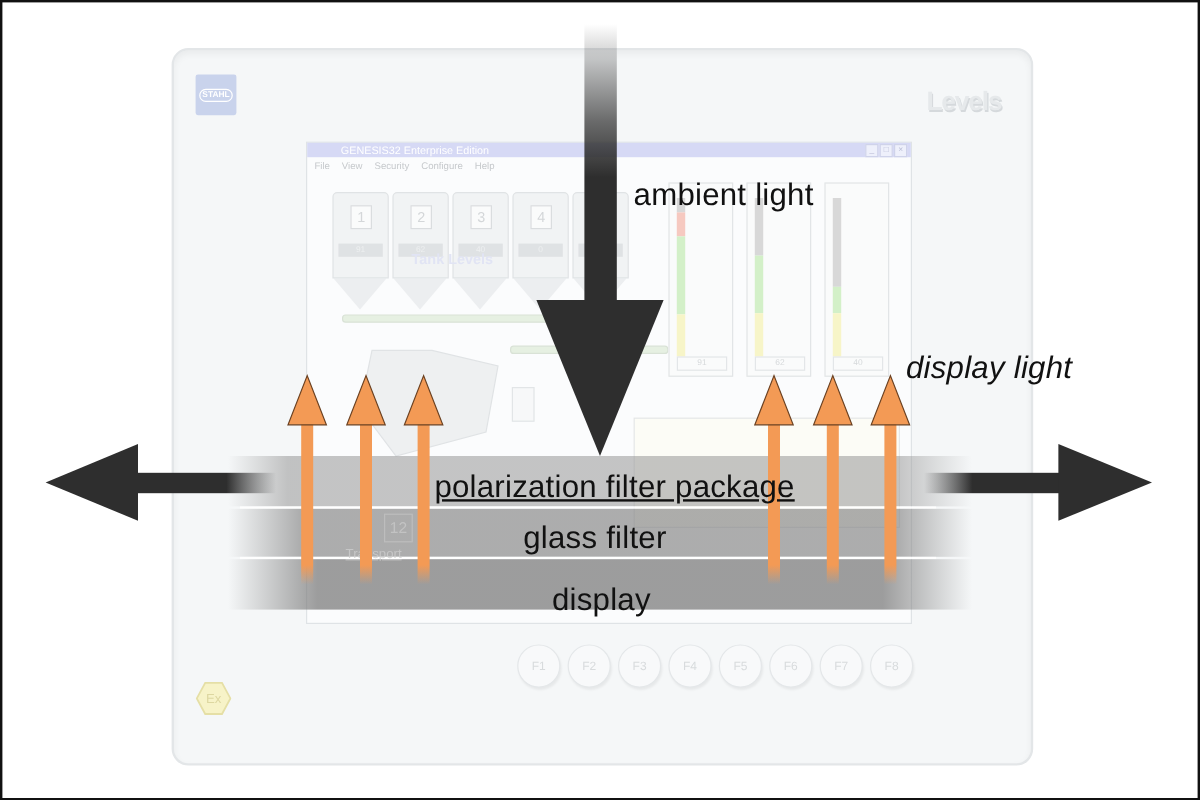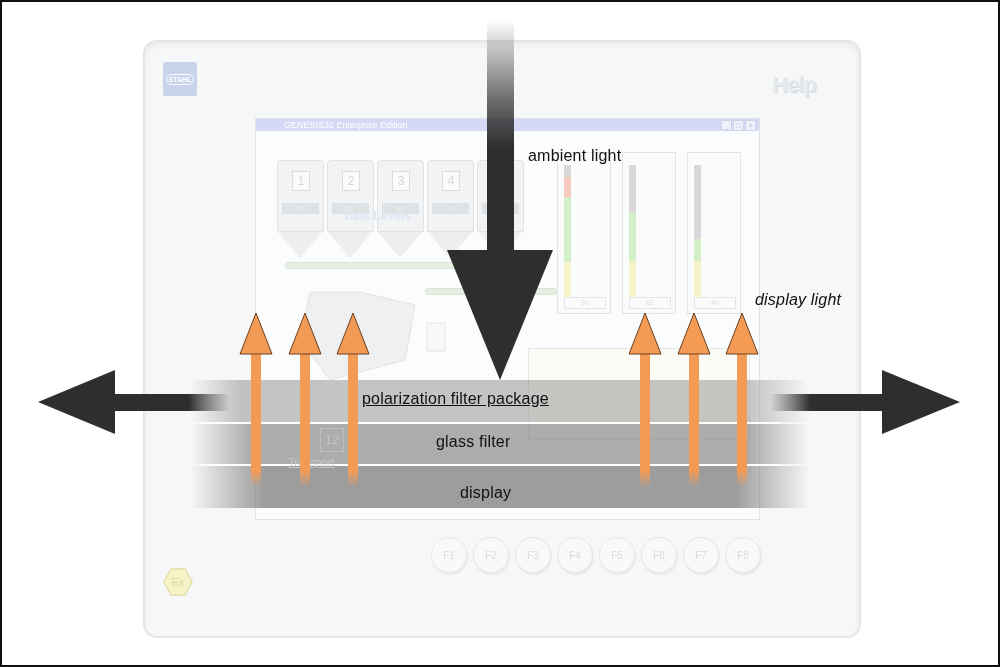--- a/index.html
+++ b/index.html
@@ -32,53 +32,60 @@
   .tank-title { left:343px; top:209px; font-size:12px; font-weight:bold; color:#e1e4f4; }
   .tank-chart { left:274px; top:224px; width:220px; height:90px; border:1px solid #e4e7e9; background:#fcfcf6; }
 
   
   .band { left:190px; width:620px; }
   .band-1 { top:380px; height:42px; background:linear-gradient(to right, rgba(150,150,150,0) 0%, rgba(150,150,150,0.55) 8%, rgba(150,150,150,0.55) 90%, rgba(150,150,150,0) 100%); }
   .band-2 { top:424px; height:40px; background:linear-gradient(to right, rgba(130,130,130,0) 0%, rgba(130,130,130,0.65) 10%, rgba(130,130,130,0.65) 90%, rgba(130,130,130,0) 100%); }
   .band-3 { top:466px; height:42px; background:linear-gradient(to right, rgba(120,120,120,0) 0%, rgba(120,120,120,0.72) 12%, rgba(120,120,120,0.72) 88%, rgba(120,120,120,0) 100%); }
   .band-sep { left:200px; width:580px; height:2px; background:rgba(255,255,255,0.85); }
 
-  .label { font-size:16px; color:#111; white-space:nowrap; letter-spacing:0.2px; }
+  .label { font-size:26px; color:#111; white-space:nowrap; letter-spacing:0.2px; }
 
   
   .fkeys { left:431px; top:537px; display:flex; gap:6px; }
   .fkey { width:34px; height:34px; border-radius:50%; border:1px solid #e4e7e9; background:#f8f9fa; box-shadow:1px 2px 2px rgba(0,0,0,0.06); font-size:10px; color:#d8dbdd; display:flex; align-items:center; justify-content:center; }
 
   svg { position:absolute; left:0; top:0; }
 </style>
 </head>
 <body>
 
 <div class="frame"></div>
 
 <div class="abs bezel"></div>
 <div class="abs stahl-logo">
     <span>STAHL</span>
   </div>
-<div class="abs gicom-logo">Help</div>
+<div class="abs gicom-logo">Levels</div>
 <div class="abs ex-logo">
   <svg width="30" height="28" viewBox="0 0 30 28">
       <polygon points="8,1 22,1 29,14 22,27 8,27 1,14" fill="#f7f3c8" stroke="#e5dfa6" stroke-width="1.5"></polygon>
       <text x="15" y="18" font-size="11" text-anchor="middle" fill="#ddd7a0" font-family="Liberation Sans, sans-serif">Ex</text>
     </svg>
 </div>
 
 <div class="abs win">
   <div class="abs win-title">
     <span>GENESIS32 Enterprise Edition</span>
     <div class="win-ctrl">
       <div>_</div>
       <div>□</div>
       <div>×</div>
     </div>
+  </div>
+  <div class="abs menubar">
+    <span>File</span>
+    <span>View</span>
+    <span>Security</span>
+    <span>Configure</span>
+    <span>Help</span>
   </div>
 </div>
 
 <div class="abs silo" style="left:277px;">
   <div class="silo-body">
       <div class="silo-num">1</div>
       <div class="silo-val">91</div>
     </div>
   <div class="silo-cone"></div>
 </div>

